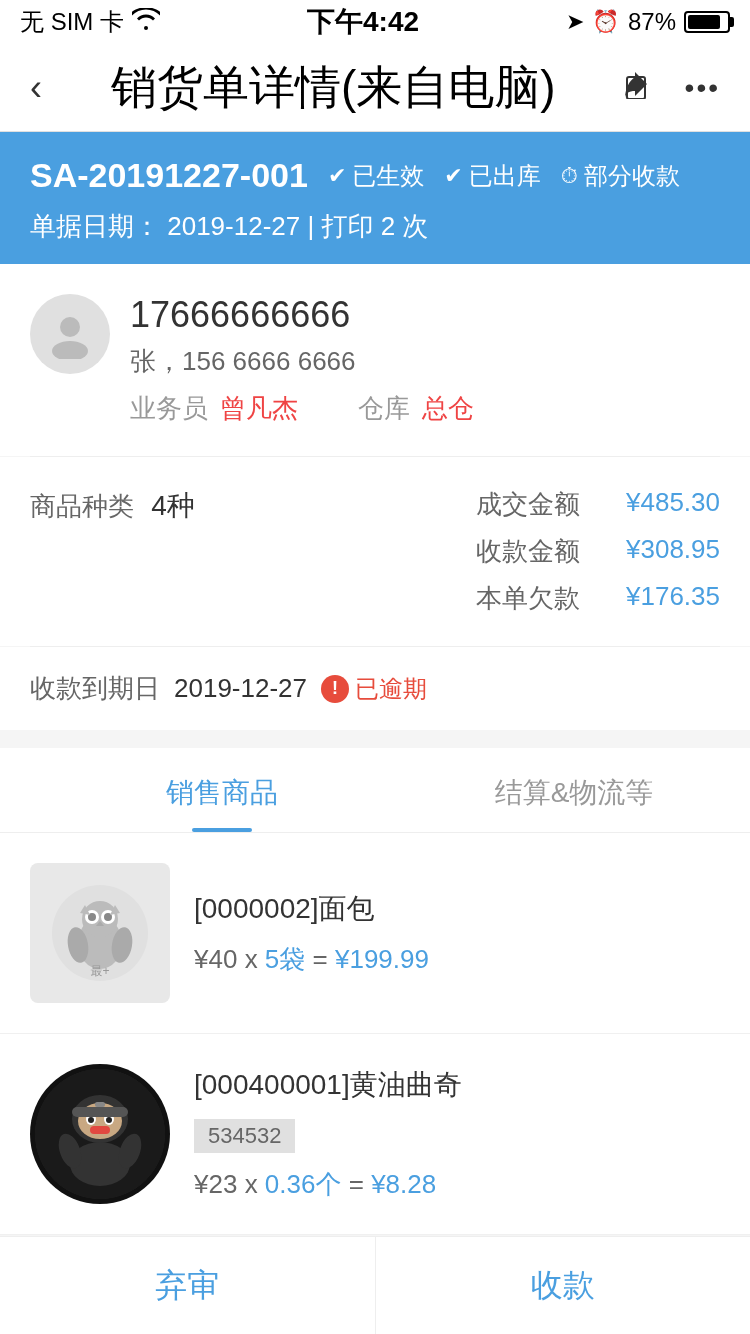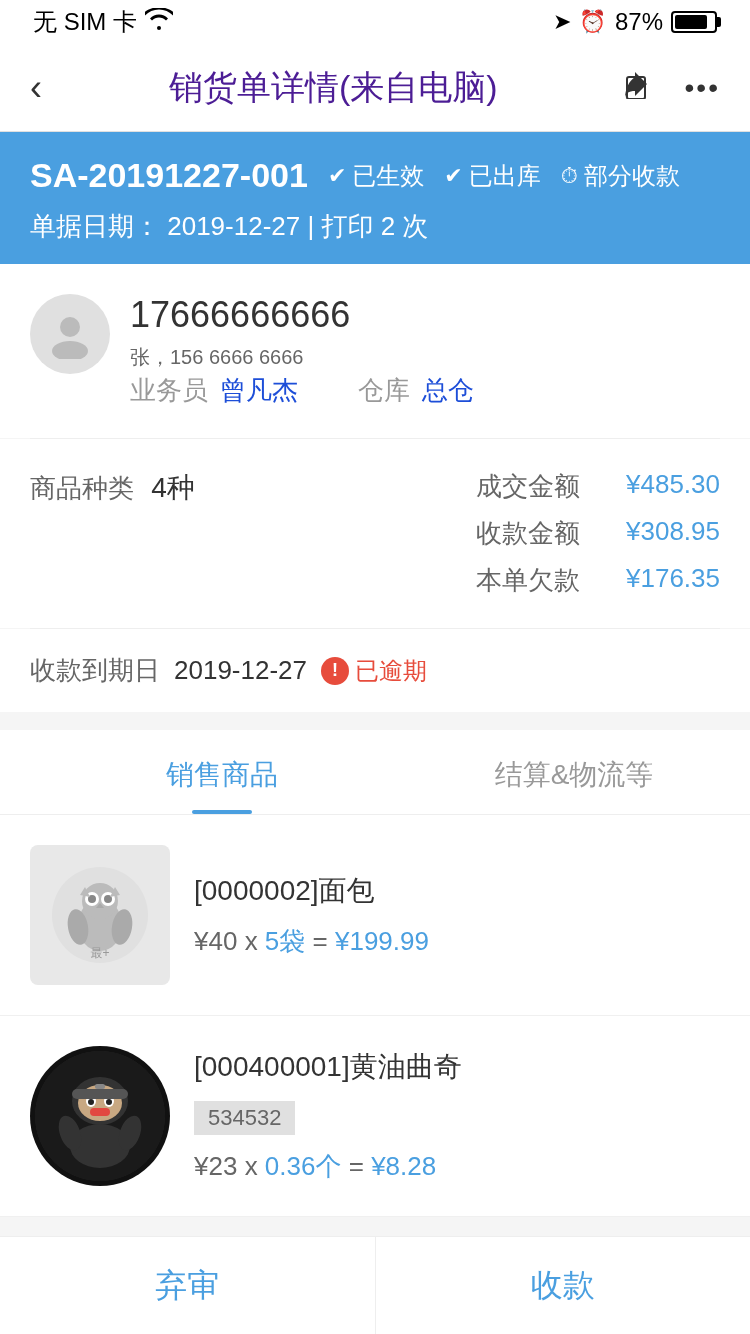--- a/index.html
+++ b/index.html
@@ -13,21 +13,21 @@
       font-size: 28px;
     }
 
     
     .status-bar {
       height: 44px;
       background: #fff;
       display: flex;
       align-items: center;
       justify-content: space-between;
-      padding: 0 33px;
+      padding: 0 20px;
       font-size: 24px;
       font-weight: 500;
     }
     .status-left { display: flex; align-items: center; gap: 8px; }
     .status-right { display: flex; align-items: center; gap: 8px; }
     .battery { 
       width: 46px; height: 22px; border: 2px solid #000; border-radius: 4px; 
       display: inline-flex; align-items: center; padding: 2px; position: relative;
     }
     .battery::after {
@@ -40,21 +40,21 @@
     .nav-bar {
       height: 88px;
       background: #fff;
       display: flex;
       align-items: center;
       justify-content: space-between;
       padding: 0 30px;
       border-bottom: 1px solid #e0e0e0;
     }
     .nav-back { font-size: 36px; color: #333; }
-    .nav-title { font-size: 34px; font-weight: 500; color: #4c1d95; }
+    .nav-title { font-size: 46px; font-weight: 500; color: #000000; }
     .nav-right { display: flex; align-items: center; gap: 30px; }
 
     
     .order-banner {
       background: #4A9FE0;
       padding: 24px 30px 20px;
     }
     .banner-top {
       display: flex;
       align-items: center;
@@ -86,25 +86,25 @@
     .avatar {
       width: 80px; height: 80px;
       background: #e0e0e0;
       border-radius: 50%;
       display: flex; align-items: center; justify-content: center;
       font-size: 40px; color: #999;
       flex-shrink: 0;
     }
     .customer-info { flex: 1; }
     .customer-phone { font-size: 36px; font-weight: 500; color: #333; margin-bottom: 8px; }
-    .customer-name { font-size: 20px; color: #666; margin-bottom: 2px; }
+    .customer-name { font-size: 26px; color: #666; margin-bottom: 12px; }
     .customer-meta { display: flex; gap: 60px; font-size: 26px; color: #666; }
     .meta-item { display: flex; gap: 12px; }
     .meta-label { color: #999; }
-    .meta-value { color: #1d4ed8; }
+    .meta-value { color: #ef4444; }
 
     
     .divider { height: 1px; background: #eee; margin: 0 30px; }
     .section-divider { height: 16px; background: #f5f5f5; }
 
     
     .summary-section {
       background: #fff;
       padding: 30px;
       display: flex;
@@ -248,20 +248,21 @@
   <div class="status-left">
     <span>无 SIM 卡</span>
     <span>
       <svg width="28" height="22" viewBox="0 0 28 22" fill="none">
         <path d="M14 18a2 2 0 110 4 2 2 0 010-4z" fill="#000"></path>
         <path d="M7 12.5C8.9 10.5 11.3 9.4 14 9.4s5.1 1.1 7 3.1l2-2.1C20.7 8 17.5 6.6 14 6.6S7.3 8 5 10.5l2 2z" fill="#000"></path>
         <path d="M0 7.5C3.7 3.8 8.6 1.6 14 1.6s10.3 2.2 14 5.9l2-2.1C25.8 1.5 20.2-.8 14-.8S2.2 1.5-2 5.4L0 7.5z" fill="#000"></path>
       </svg>
     </span>
   </div>
+  <div style="font-size:28px;font-weight:600;">下午4:42</div>
   <div class="status-right">
     <span style="font-size:22px;">➤</span>
     <span style="font-size:22px;">⏰</span>
     <span style="font-size:24px;">87%</span>
     <div class="battery">
       <div class="battery-fill"></div>
     </div>
   </div>
 </div>
 

